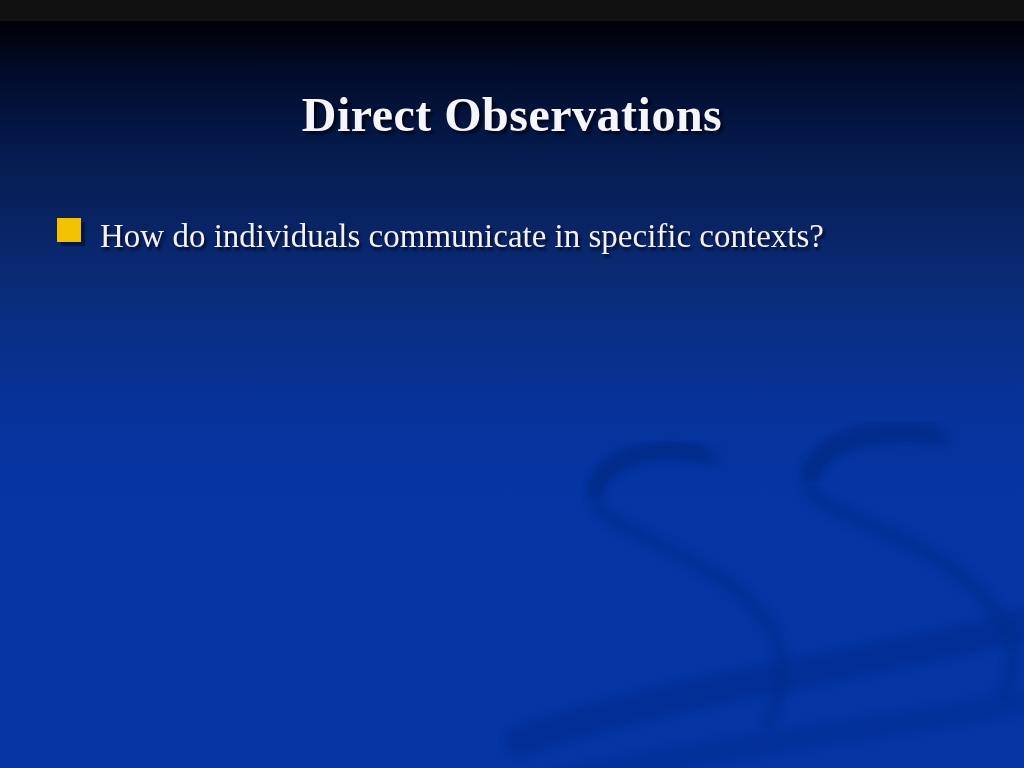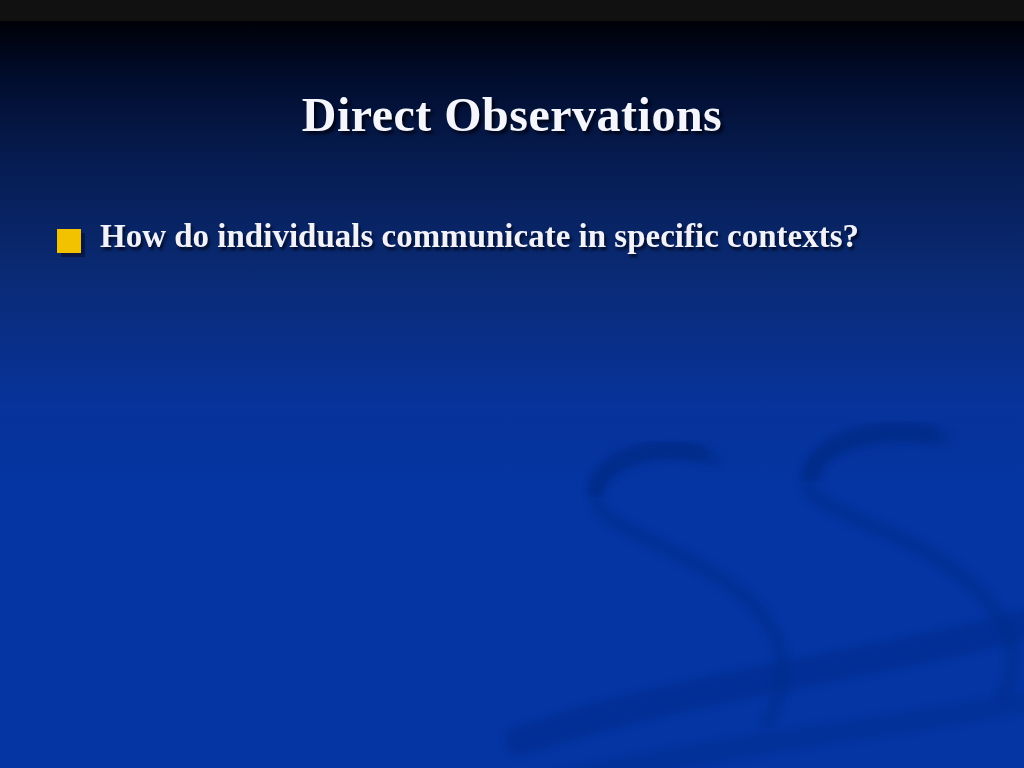--- a/index.html
+++ b/index.html
@@ -40,22 +40,21 @@
     text-align: center;
     font-size: 48px;
     font-weight: bold;
     letter-spacing: 0.5px;
     color: #f5f5fd;
     text-shadow: 3px 3px 3px rgba(0, 0, 12, 0.75);
   }
   .bullet-row {
     position: absolute;
     display: flex;
-    align-items: center;
-    font-weight: bold;
+    align-items: flex-start;
   }
   .bullet-row.level-1 {
     left: 57px;
     top: 188px;
     width: 850px;
   }
   .bullet-row.level-2 {
     left: 113px;
     top: 306px;
     width: 800px;

